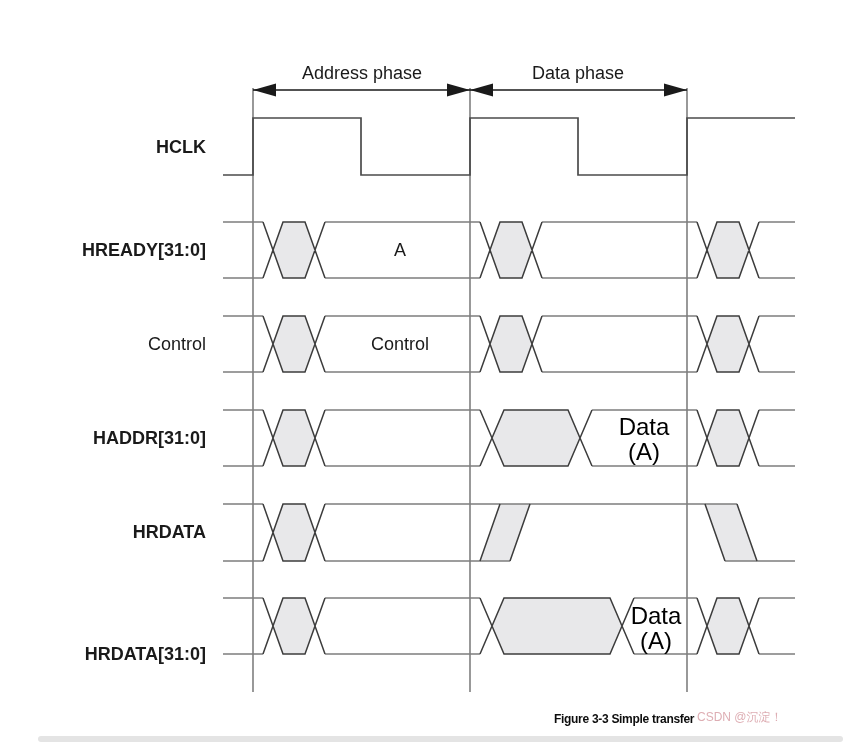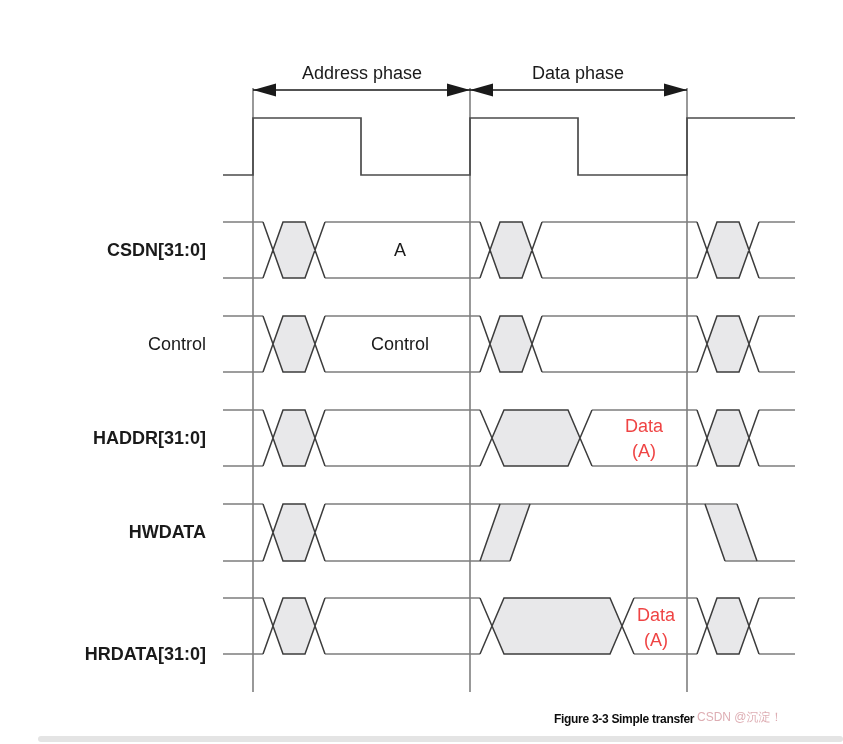--- a/index.html
+++ b/index.html
@@ -15,22 +15,22 @@
   .rail{stroke:#7d7d7d;stroke-width:1.4;fill:none;}
   .wave{stroke:#3c3c3c;stroke-width:1.5;fill:none;}
   .fill{fill:#e8e8ea;stroke:none;}
   .phase-label{position:absolute;width:200px;text-align:center;font-size:18px;
                height:22px;line-height:22px;color:#1a1a1a;}
   .sig-label{position:absolute;left:30px;width:176px;text-align:right;font-size:18px;
              font-weight:bold;height:24px;line-height:24px;color:#1a1a1a;}
   .sig-label.regular{font-weight:normal;}
   .val-label{position:absolute;width:100px;text-align:center;font-size:18px;
              height:24px;line-height:24px;color:#1a1a1a;}
-  .val-label2{position:absolute;width:100px;text-align:center;font-size:18px;
-              line-height:25px;color:#ef4444;}
+  .val-label2{position:absolute;width:100px;text-align:center;font-size:24px;
+              line-height:25px;color:#000000;}
   .caption{position:absolute;left:554px;top:712px;font-size:12px;font-weight:bold;
            letter-spacing:-0.3px;color:#0d0d0d;z-index:2;}
   .watermark{position:absolute;left:697px;top:709px;font-size:12px;color:#dba7ad;
              opacity:0.92;z-index:3;white-space:nowrap;}
   .bottom-bar{position:absolute;left:38px;top:736px;width:805px;height:6px;
               background:#e4e4e4;border-radius:3px;}
 </style>
 </head>
 <body>
 
@@ -106,24 +106,25 @@
                             M634 598 H697 M634 654 H697 M759 598 H795 M759 654 H795"></path>
       <path class="wave" d="M263 598 L283 654 H305 L325 598 M263 654 L283 598 H305 L325 654
                             M480 598 L504 654 H610 L634 598 M480 654 L504 598 H610 L634 654
                             M697 598 L717 654 H739 L759 598 M697 654 L717 598 H739 L759 654"></path>
     </g>
   </svg>
 
   <div class="phase-label" style="left:478px;top:62px;">Data phase</div>
   <div class="phase-label" style="left:262px;top:62px;">Address phase</div>
 
-  <div class="sig-label" style="top:238px;">CSDN[31:0]</div>
+  <div class="sig-label" style="top:135px;">HCLK</div>
+  <div class="sig-label" style="top:238px;">HREADY[31:0]</div>
   <div class="sig-label regular" style="top:332px;">Control</div>
   <div class="sig-label" style="top:426px;">HADDR[31:0]</div>
-  <div class="sig-label" style="top:520px;">HWDATA</div>
+  <div class="sig-label" style="top:520px;">HRDATA</div>
   <div class="sig-label" style="top:642px;">HRDATA[31:0]</div>
 
   <div class="val-label" style="left:350px;top:238px;">A</div>
   <div class="val-label" style="left:350px;top:332px;">Control</div>
   <div class="val-label2" style="left:594px;top:414px;">
     <div>Data</div>
     <div>(A)</div>
   </div>
   <div class="val-label2" style="left:606px;top:603px;">
     <div>Data</div>

